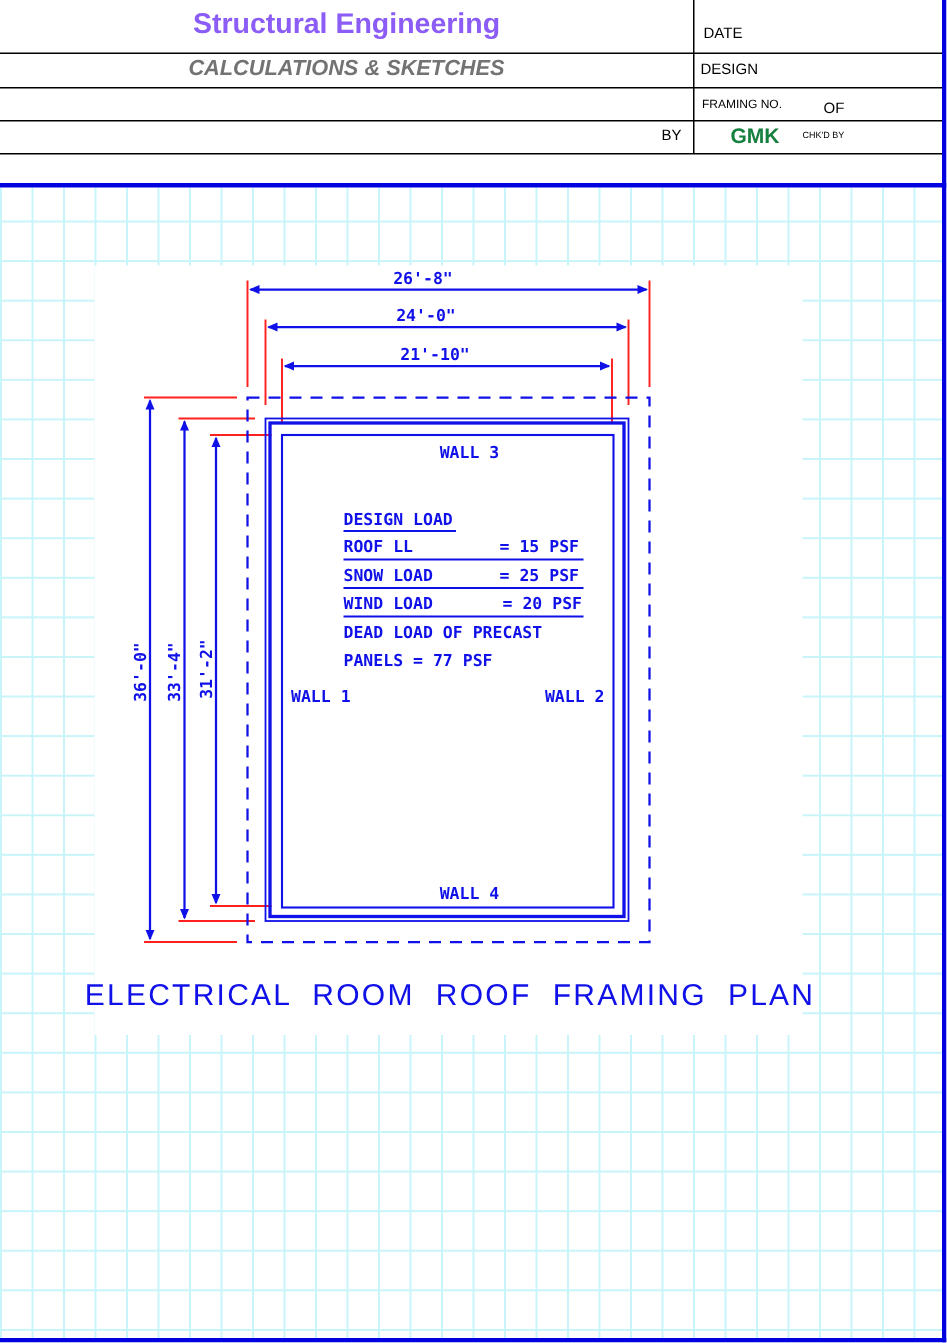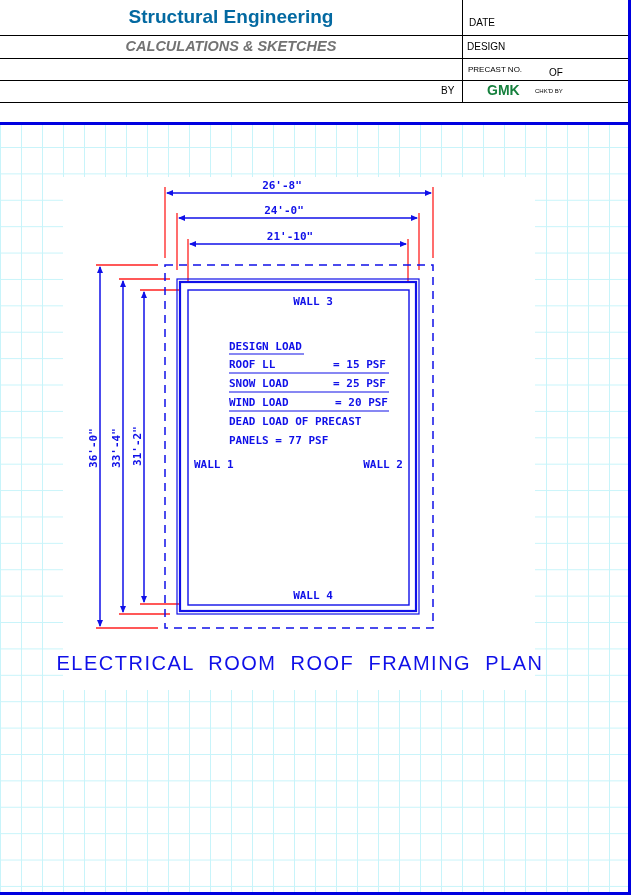--- a/index.html
+++ b/index.html
@@ -12,21 +12,21 @@
       linear-gradient(to bottom, #c8f4fa 1px, transparent 1px);
     background-size: 21px 26.4px;
     background-position: 21px 22px;
   }
   .border-right { position: absolute; left: 628px; top: 0; width: 3px; height: 895px; background: #0000e0; }
   .border-bottom { position: absolute; left: 0; top: 892px; width: 631px; height: 3px; background: #0000e0; }
   .border-header { position: absolute; left: 0; top: 122px; width: 631px; height: 3px; background: #0000e0; }
   .hline { position: absolute; left: 0; width: 628px; height: 1px; background: #000; }
   .vline { position: absolute; left: 462px; top: 0; width: 1px; height: 102px; background: #000; }
   .title { position: absolute; left: 0; width: 462px; text-align: center; font-weight: bold; }
-  .title-main { top: 6px; font-size: 19px; color: #0369a1; }
+  .title-main { top: 6px; font-size: 19px; color: #8b5cf6; }
   .title-sub { top: 38px; font-size: 14.5px; color: #737373; font-style: italic; }
   .lbl { position: absolute; font-size: 10px; color: #000; }
   .lbl-small { font-size: 8px; }
   .gmk { position: absolute; left: 487px; top: 82px; font-size: 14px; font-weight: bold; color: #15803d; }
   .whitebox { position: absolute; left: 63px; top: 177px; width: 472px; height: 513px; background: #ffffff; }
   svg.plan { position: absolute; left: 0; top: 0; }
   .cad { font-family: "DejaVu Sans Mono", monospace; fill: #1010e8; font-weight: bold; }
   .cad-title { font-family: "Liberation Sans", sans-serif; fill: #1010e8; }
 </style>
 </head>
@@ -39,21 +39,21 @@
 <div class="title title-sub">CALCULATIONS &amp; SKETCHES</div>
 <div class="hline" style="top:35px"></div>
 <div class="hline" style="top:58px"></div>
 <div class="hline" style="top:80px"></div>
 <div class="hline" style="top:102px"></div>
 <div class="vline"></div>
 
 <div class="lbl" style="left:469px; top:17px;">DATE</div>
 <div class="lbl" style="left:467px; top:41px;">DESIGN</div>
 <div class="lbl" style="left:549px; top:41px;margin-top:26px;">OF</div>
-<div class="lbl lbl-small" style="left:468px; top:65px;">PRECAST NO.</div>
+<div class="lbl lbl-small" style="left:468px; top:65px;">FRAMING NO.</div>
 <div class="lbl" style="left:441px; top:85px;">BY</div>
 <div class="gmk">GMK</div>
 <div class="lbl" style="left:535px; top:88px; font-size:6px;">CHK'D BY</div>
 
 <div class="border-header"></div>
 <div class="border-right"></div>
 <div class="border-bottom"></div>
 
 <svg class="plan" width="631" height="895">
 

